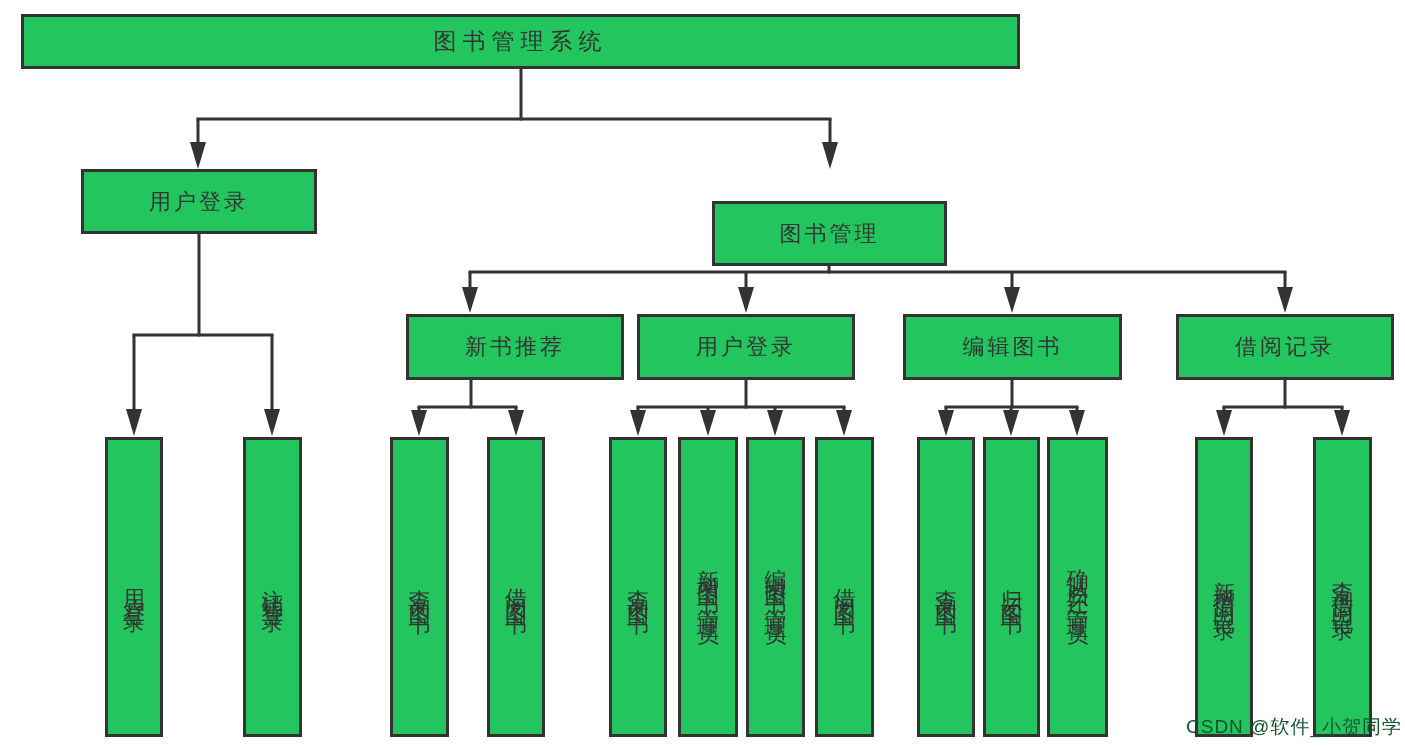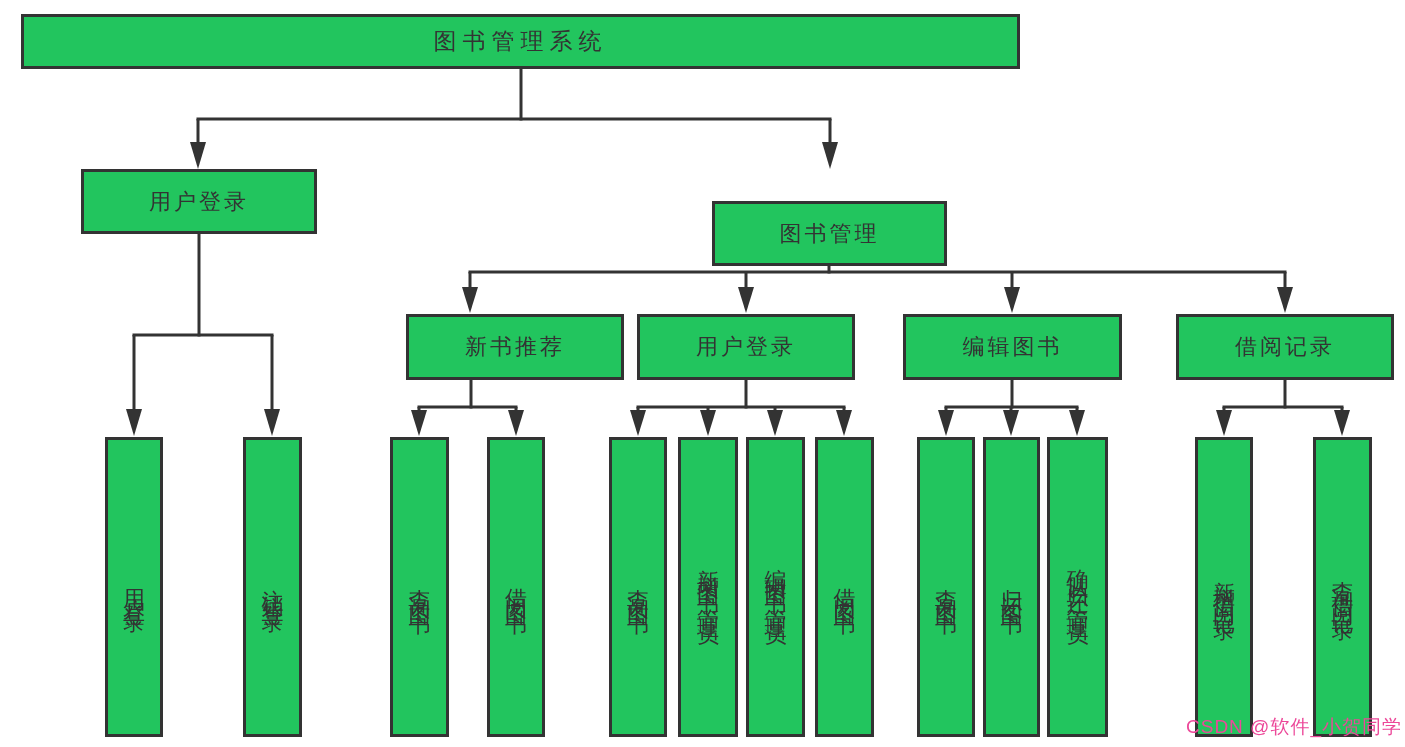--- a/index.html
+++ b/index.html
@@ -40,21 +40,21 @@
     letter-spacing:8px;
     line-height:1;
     color:#333333;
   }
   .watermark{
     position:absolute;
     left:1186px;
     top:714px;
     font-size:19px;
     letter-spacing:1px;
-    color:#ec4899;
+    color:#14532d;
     white-space:nowrap;
     z-index:2;
   }
 </style>
 </head>
 <body>
 
 <div class="canvas">
 
   <svg class="wires" width="1405" height="747" viewBox="0 0 1405 747">

